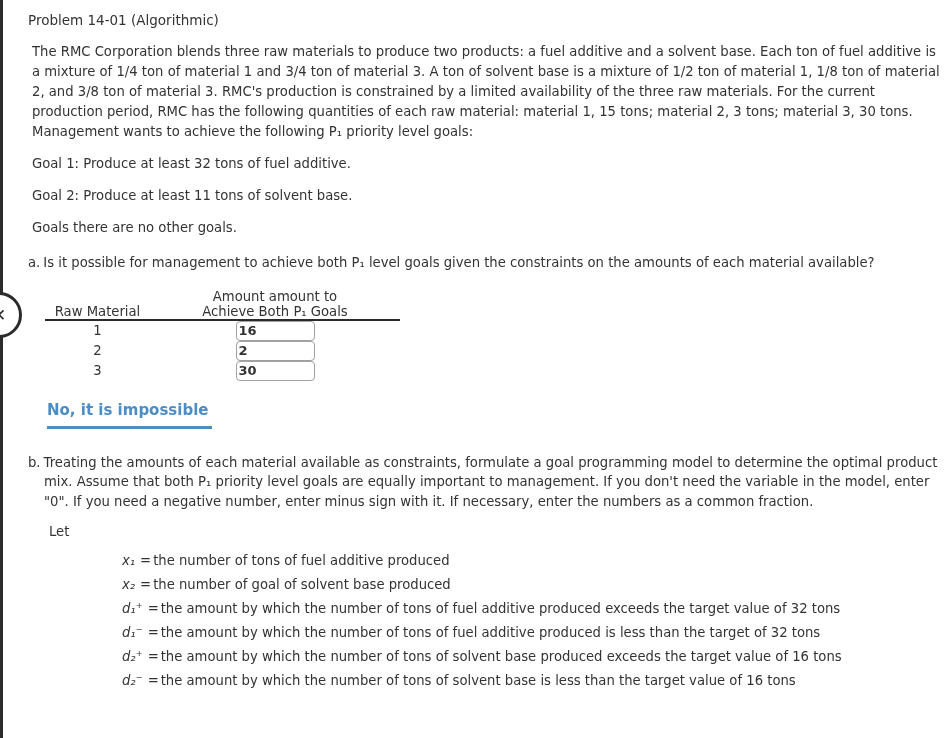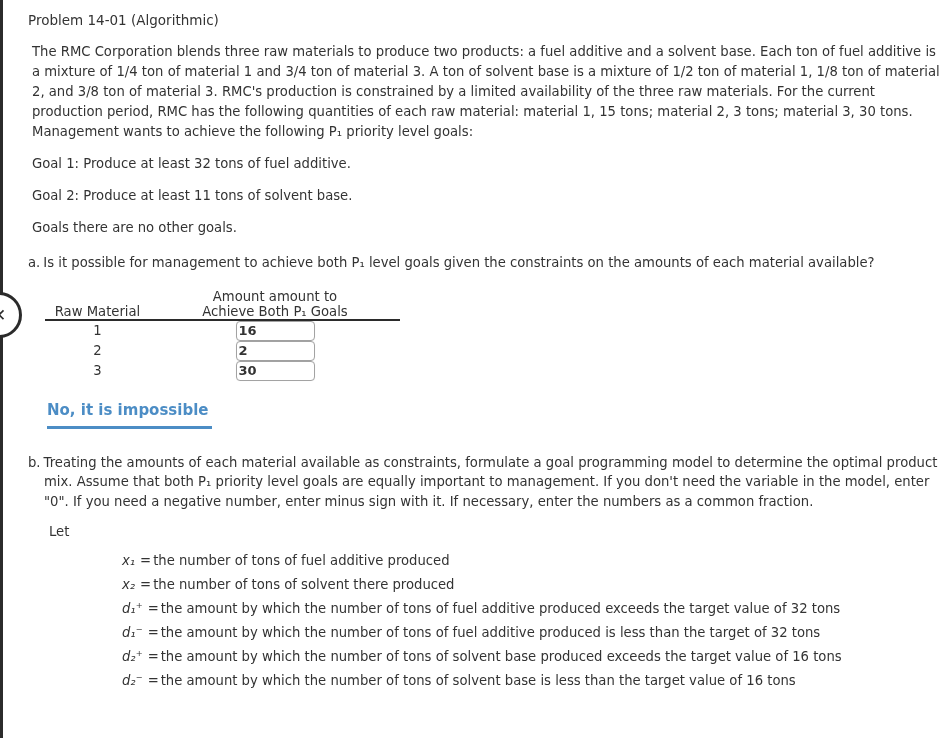--- a/index.html
+++ b/index.html
@@ -108,21 +108,21 @@
 
   <p class="part" style="margin-top:24px;"><span class="plabel">b.</span><span>Treating the amounts of each material available as constraints, formulate a goal programming model to determine the optimal product mix. Assume that both P₁ priority level goals are equally important to management. If you don't need the variable in the model, enter "0". If you need a negative number, enter minus sign with it. If necessary, enter the numbers as a common fraction.</span></p>
 
   <div class="let-label">Let</div>
 
   <div class="vars">
     <div class="var-row">
       <span class="sym">x₁</span><span class="eq">=</span><span class="def">the number of tons of fuel additive produced</span>
     </div>
     <div class="var-row">
-      <span class="sym">x₂</span><span class="eq">=</span><span class="def">the number of tons of solvent there produced</span>
+      <span class="sym">x₂</span><span class="eq">=</span><span class="def">the number of goal of solvent base produced</span>
     </div>
     <div class="var-row">
       <span class="sym">d₁⁺</span><span class="eq">=</span><span class="def">the amount by which the number of tons of fuel additive produced exceeds the target value of 32 tons</span>
     </div>
     <div class="var-row">
       <span class="sym">d₁⁻</span><span class="eq">=</span><span class="def">the amount by which the number of tons of fuel additive produced is less than the target of 32 tons</span>
     </div>
     <div class="var-row">
       <span class="sym">d₂⁺</span><span class="eq">=</span><span class="def">the amount by which the number of tons of solvent base produced exceeds the target value of 16 tons</span>
     </div>

